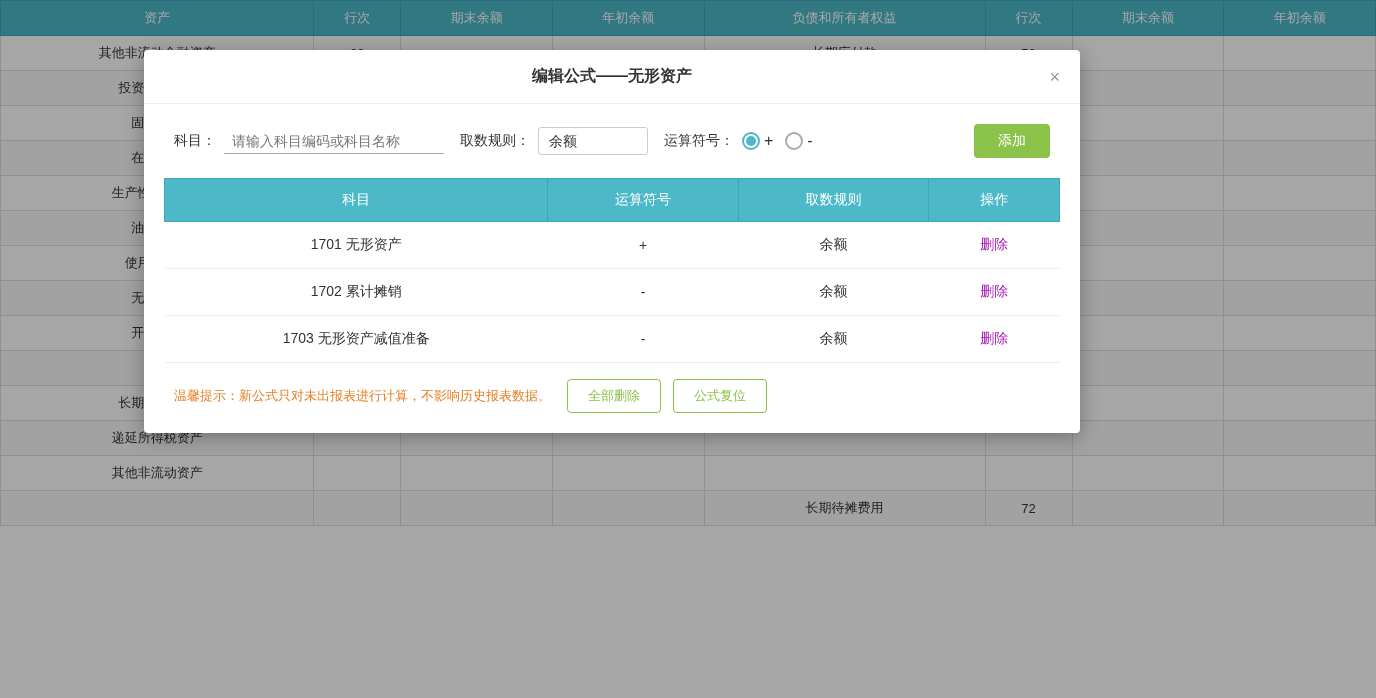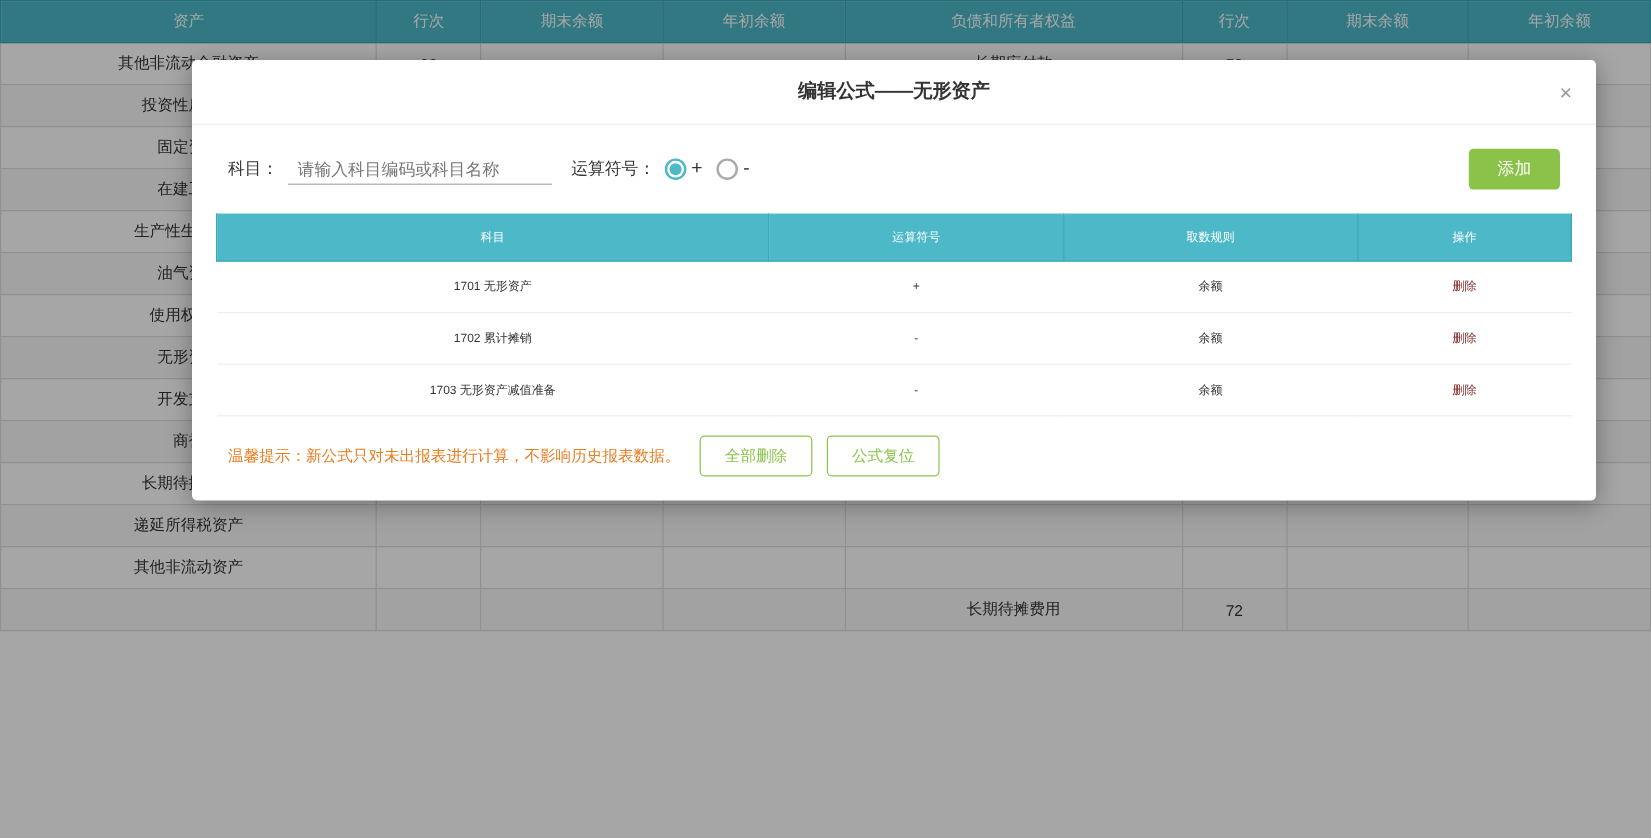--- a/index.html
+++ b/index.html
@@ -56,22 +56,22 @@
       width: 1376px;
       height: 698px;
       background: rgba(0,0,0,0.35);
       z-index: 10;
     }
 
     
     .modal {
       position: absolute;
       top: 50px;
-      left: 160px;
-      width: 1170px;
+      left: 144px;
+      width: 936px;
       background: #fff;
       border-radius: 4px;
       box-shadow: 0 4px 20px rgba(0,0,0,0.3);
       z-index: 20;
       padding-bottom: 20px;
     }
 
     .modal-header {
       display: flex;
       align-items: center;
@@ -209,21 +209,21 @@
     }
 
     
     .data-table-wrapper {
       padding: 0 20px;
     }
 
     .data-table {
       width: 100%;
       border-collapse: collapse;
-      font-size: 10px;
+      font-size: 14px;
     }
 
     .data-table thead tr th {
       background: #4db8c8;
       color: #fff;
       text-align: center;
       padding: 12px 16px;
       font-weight: normal;
       border: 1px solid #3aa8b8;
     }
@@ -233,21 +233,21 @@
       padding: 14px 16px;
       border-bottom: 1px solid #eee;
       color: #333;
     }
 
     .data-table tbody tr:last-child td {
       border-bottom: 1px solid #eee;
     }
 
     .delete-link {
-      color: #7f1d1d;
+      color: #a21caf;
       cursor: pointer;
       text-decoration: none;
     }
 
     
     .modal-footer {
       display: flex;
       align-items: center;
       padding: 16px 30px 0 30px;
     }
@@ -450,20 +450,32 @@
     <span class="modal-title">编辑公式——无形资产</span>
     <button class="modal-close">×</button>
   </div>
 
   <div class="form-row">
     <div class="form-group">
       <span class="form-label">科目：</span>
       <input class="form-input" type="text" placeholder="请输入科目编码或科目名称" style="">
     </div>
 
+    <div class="form-group">
+      <span class="form-label">取数规则：</span>
+      <div class="form-select-wrapper">
+        <select class="form-select">
+          <option>余额</option>
+          <option>借方</option>
+          <option>贷方</option>
+          <option>借方发生额</option>
+          <option>贷方发生额</option>
+        </select>
+      </div>
+    </div>
 
     <div class="form-group">
       <span class="form-label">运算符号：</span>
       <div class="radio-group">
         <label class="radio-item">
           <div class="radio-circle checked">
           </div>
           <span class="radio-label">+</span>
         </label>
         <label class="radio-item">

